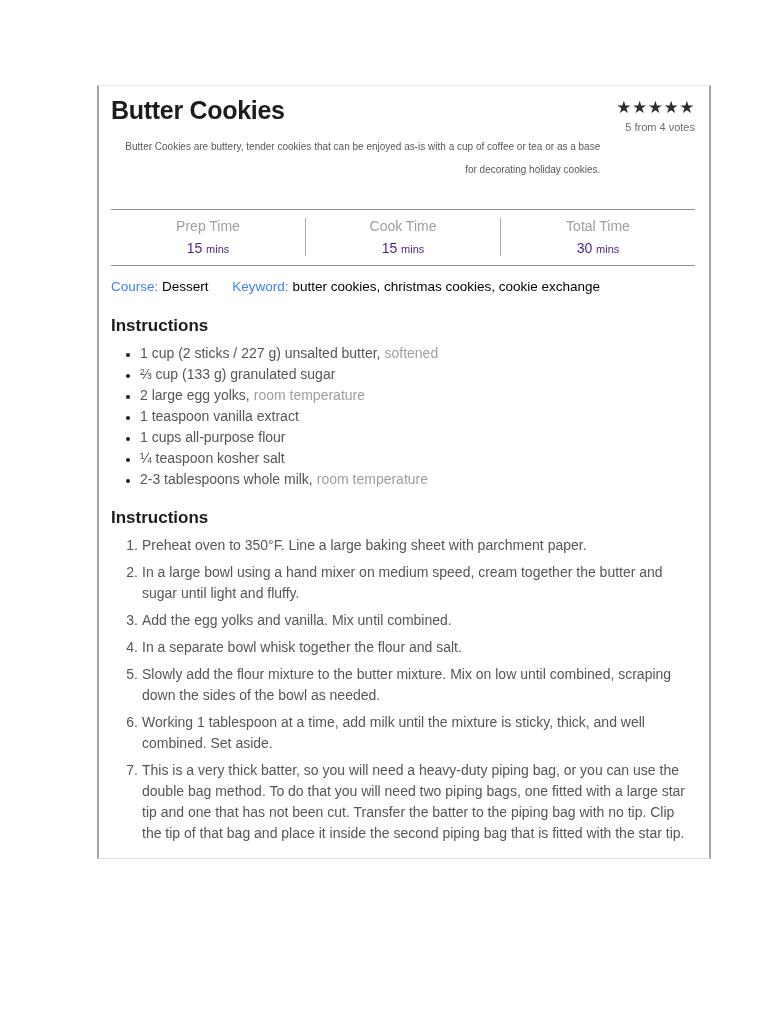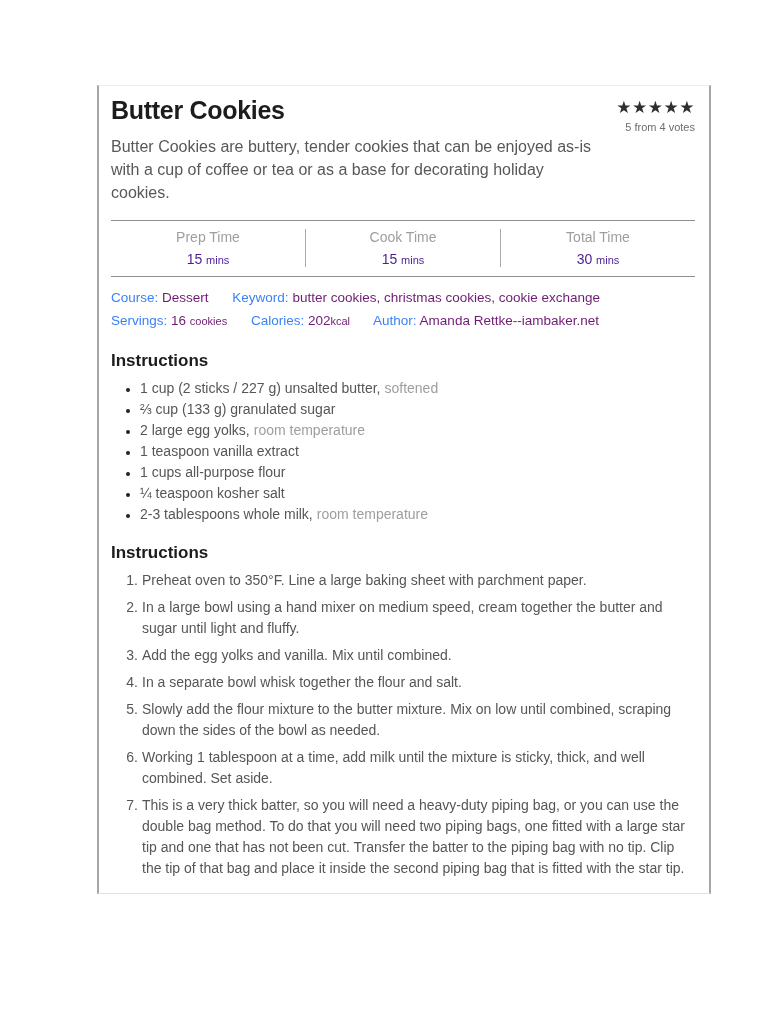--- a/index.html
+++ b/index.html
@@ -33,44 +33,45 @@
   .title {
     margin: 2px 0 10px 0;
     font-size: 25px;
     font-weight: bold;
     letter-spacing: -0.3px;
     color: #1c1c1c;
   }
   .description {
     margin: 0;
     max-width: 498px;
-    font-size: 16px;
+    font-size: 10px;
     line-height: 23px;
     color: #585858;
+    text-align: right;
   }
   .rating { text-align: right; padding-top: 5px; flex-shrink: 0; }
   .stars { font-size: 17px; letter-spacing: 0.5px; color: #2f2f2f; line-height: 17px; cursor: pointer; }
   .votes { margin-top: 5px; font-size: 11px; color: #6d6d6d; }
 
   .times {
     display: flex;
-    margin-top: 16px;
+    margin-top: 28px;
     border-top: 1px solid #8f8f8f;
     border-bottom: 1px solid #8f8f8f;
     padding: 8px 0 9px 0;
   }
   .time-col { flex: 1; text-align: center; }
   .time-col + .time-col { border-left: 1px solid #a9a9a9; }
   .time-label { color: #9e9e9e; font-size: 14px; }
   .time-value { color: #4c1d95; font-size: 14px; margin-top: 6px; }
   .unit { font-size: 11px; }
 
   .meta { margin-top: 9px; font-size: 13.5px; line-height: 23px; }
   .meta-label { color: #3b82f6; }
-  .meta-value { color: #701a75; margin-top: 44px; }
+  .meta-value { color: #000000; margin-top: 44px; }
   .meta-group { margin-right: 20px; }
   .meta-group:last-child { margin-right: 0; }
 
   .section-heading {
     margin: 18px 0 7px 0;
     font-size: 17px;
     font-weight: bold;
     color: #1c1c1c;
   }
   .ingredients {
@@ -128,25 +129,20 @@
         <div class="time-label">Total Time</div>
         <div class="time-value">30 <span class="unit">mins</span></div>
       </div>
     </div>
 
   <div class="meta">
     <div class="meta-line">
       <span class="meta-group"><span class="meta-label">Course:</span> <span class="meta-value">Dessert</span></span>
       <span class="meta-group"><span class="meta-label">Keyword:</span> <span class="meta-value">butter cookies, christmas cookies, cookie exchange</span></span>
     </div>
-    <div class="meta-line">
-      <span class="meta-group"><span class="meta-label">Servings:</span> <span class="meta-value">16</span> <span class="meta-value unit">cookies</span></span>
-      <span class="meta-group"><span class="meta-label">Calories:</span> <span class="meta-value">202</span><span class="meta-value unit">kcal</span></span>
-      <span class="meta-group"><span class="meta-label">Author:</span> <span class="meta-value">Amanda Rettke--iambaker.net</span></span>
-    </div>
   </div>
 
   <h2 class="section-heading">Instructions</h2>
   <ul class="ingredients" id="ingredients">
       <li><span class="ing-main">1 cup (2 sticks / 227 g) unsalted butter,</span><span class="ing-note">softened</span></li>
       <li><span class="ing-main">⅔ cup (133 g) granulated sugar</span></li>
       <li><span class="ing-main">2 large egg yolks,</span><span class="ing-note">room temperature</span></li>
       <li><span class="ing-main">1 teaspoon vanilla extract</span></li>
       <li><span class="ing-main">1 cups all-purpose flour</span></li>
       <li><span class="ing-main">¼ teaspoon kosher salt</span></li>

